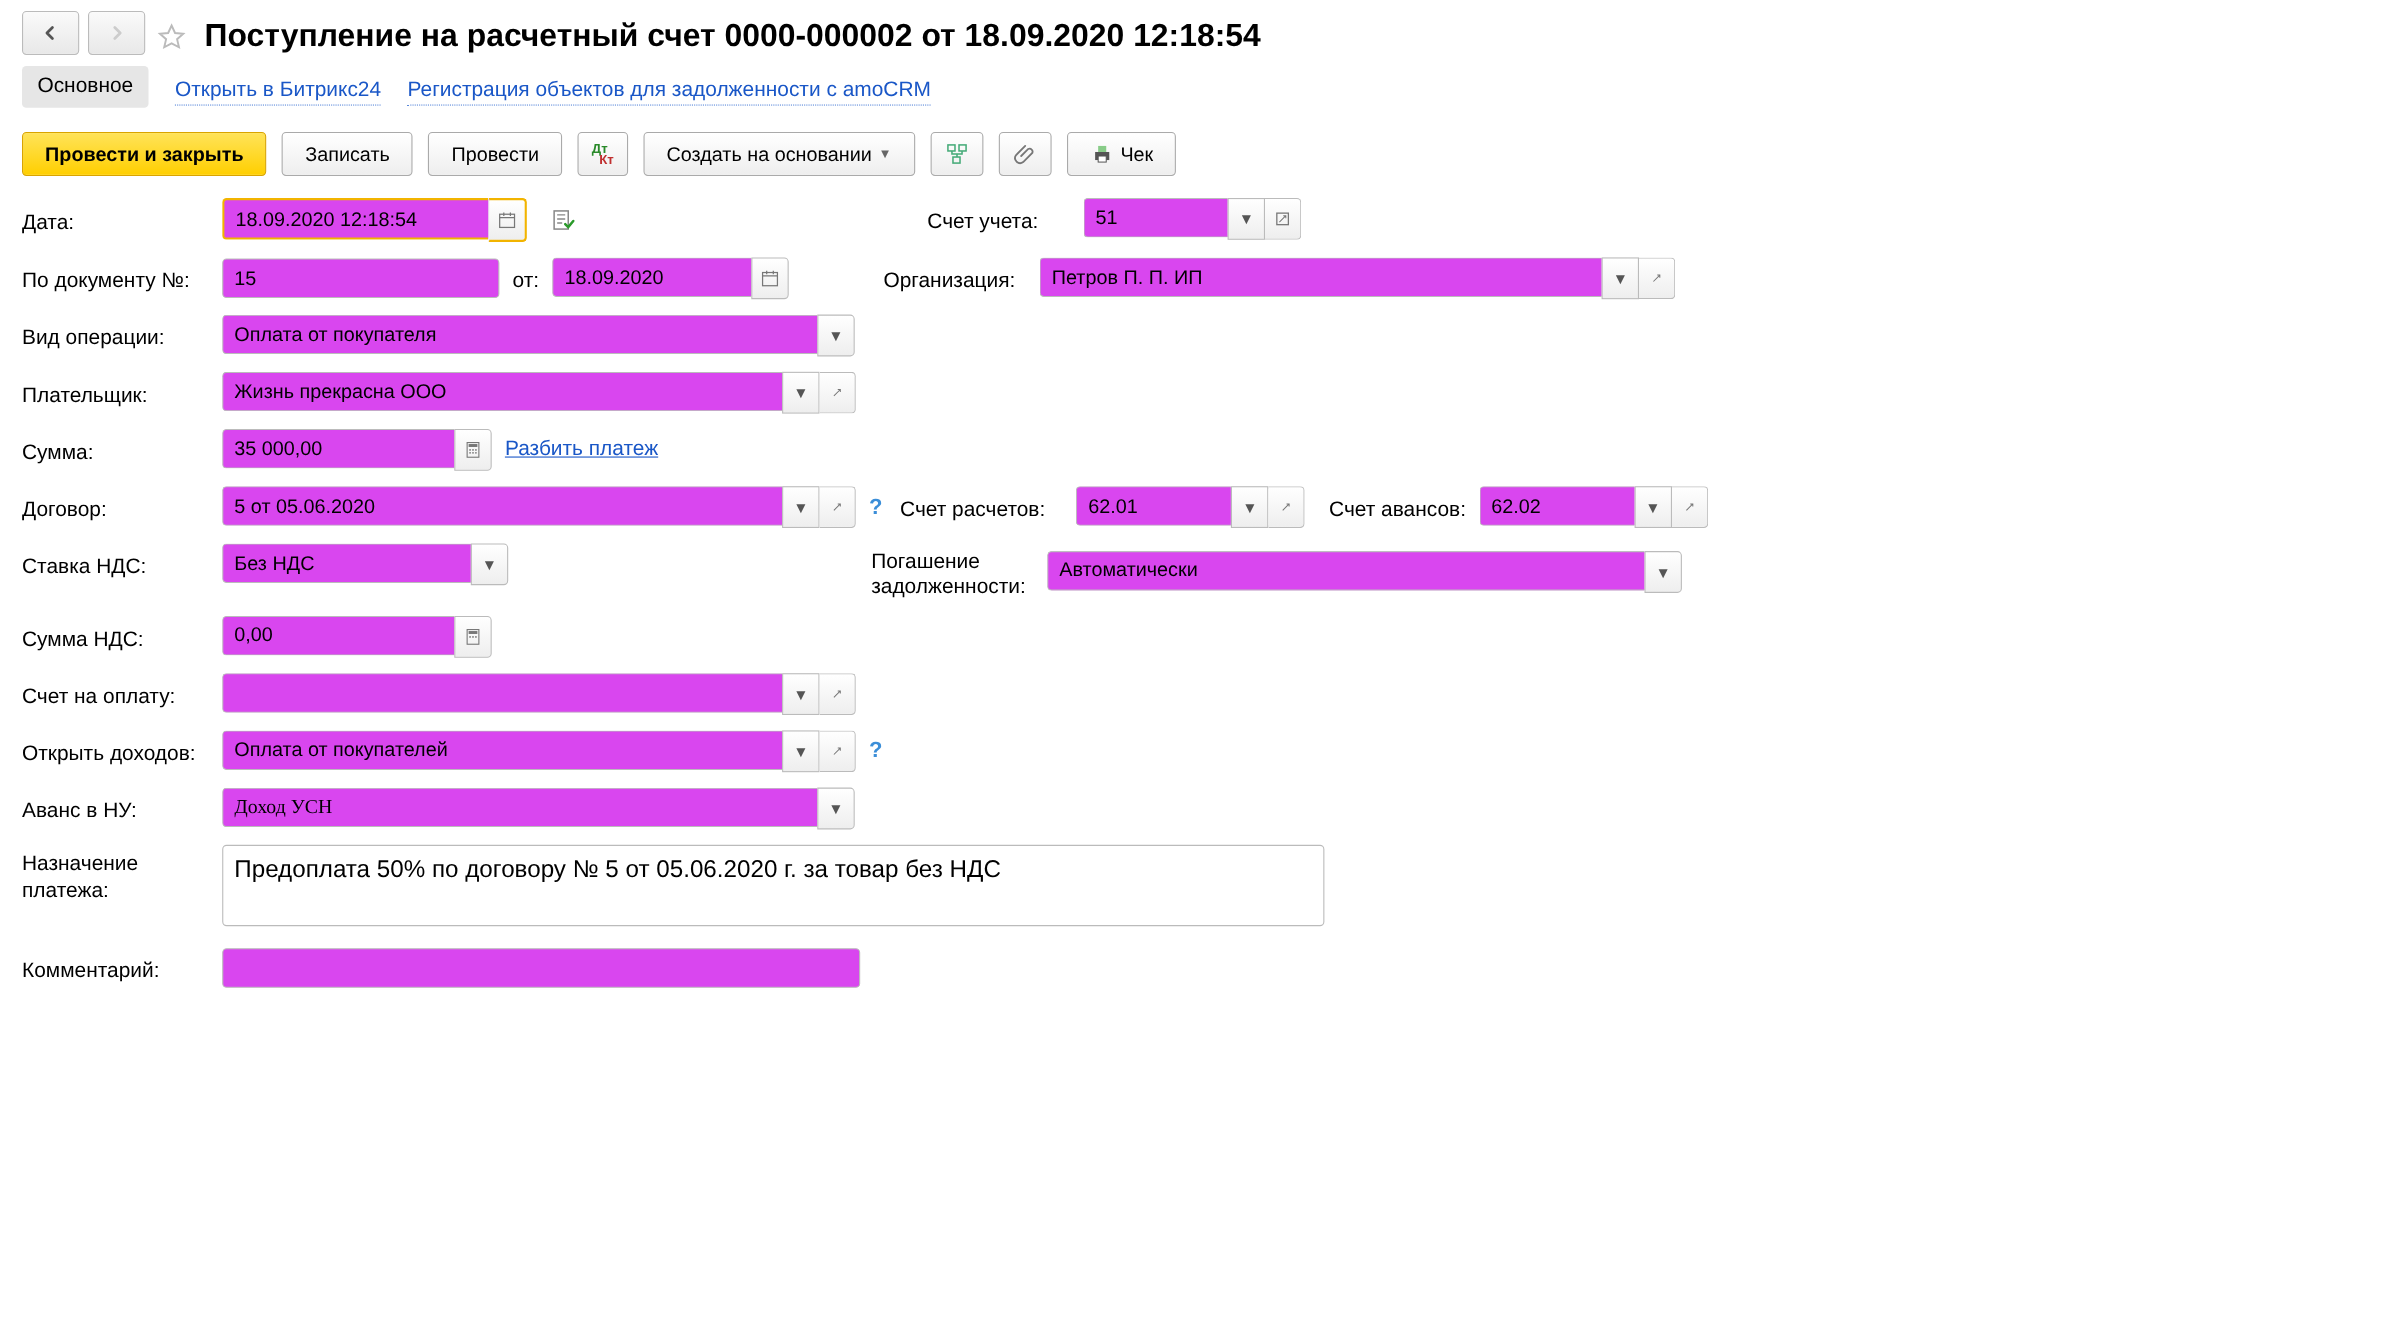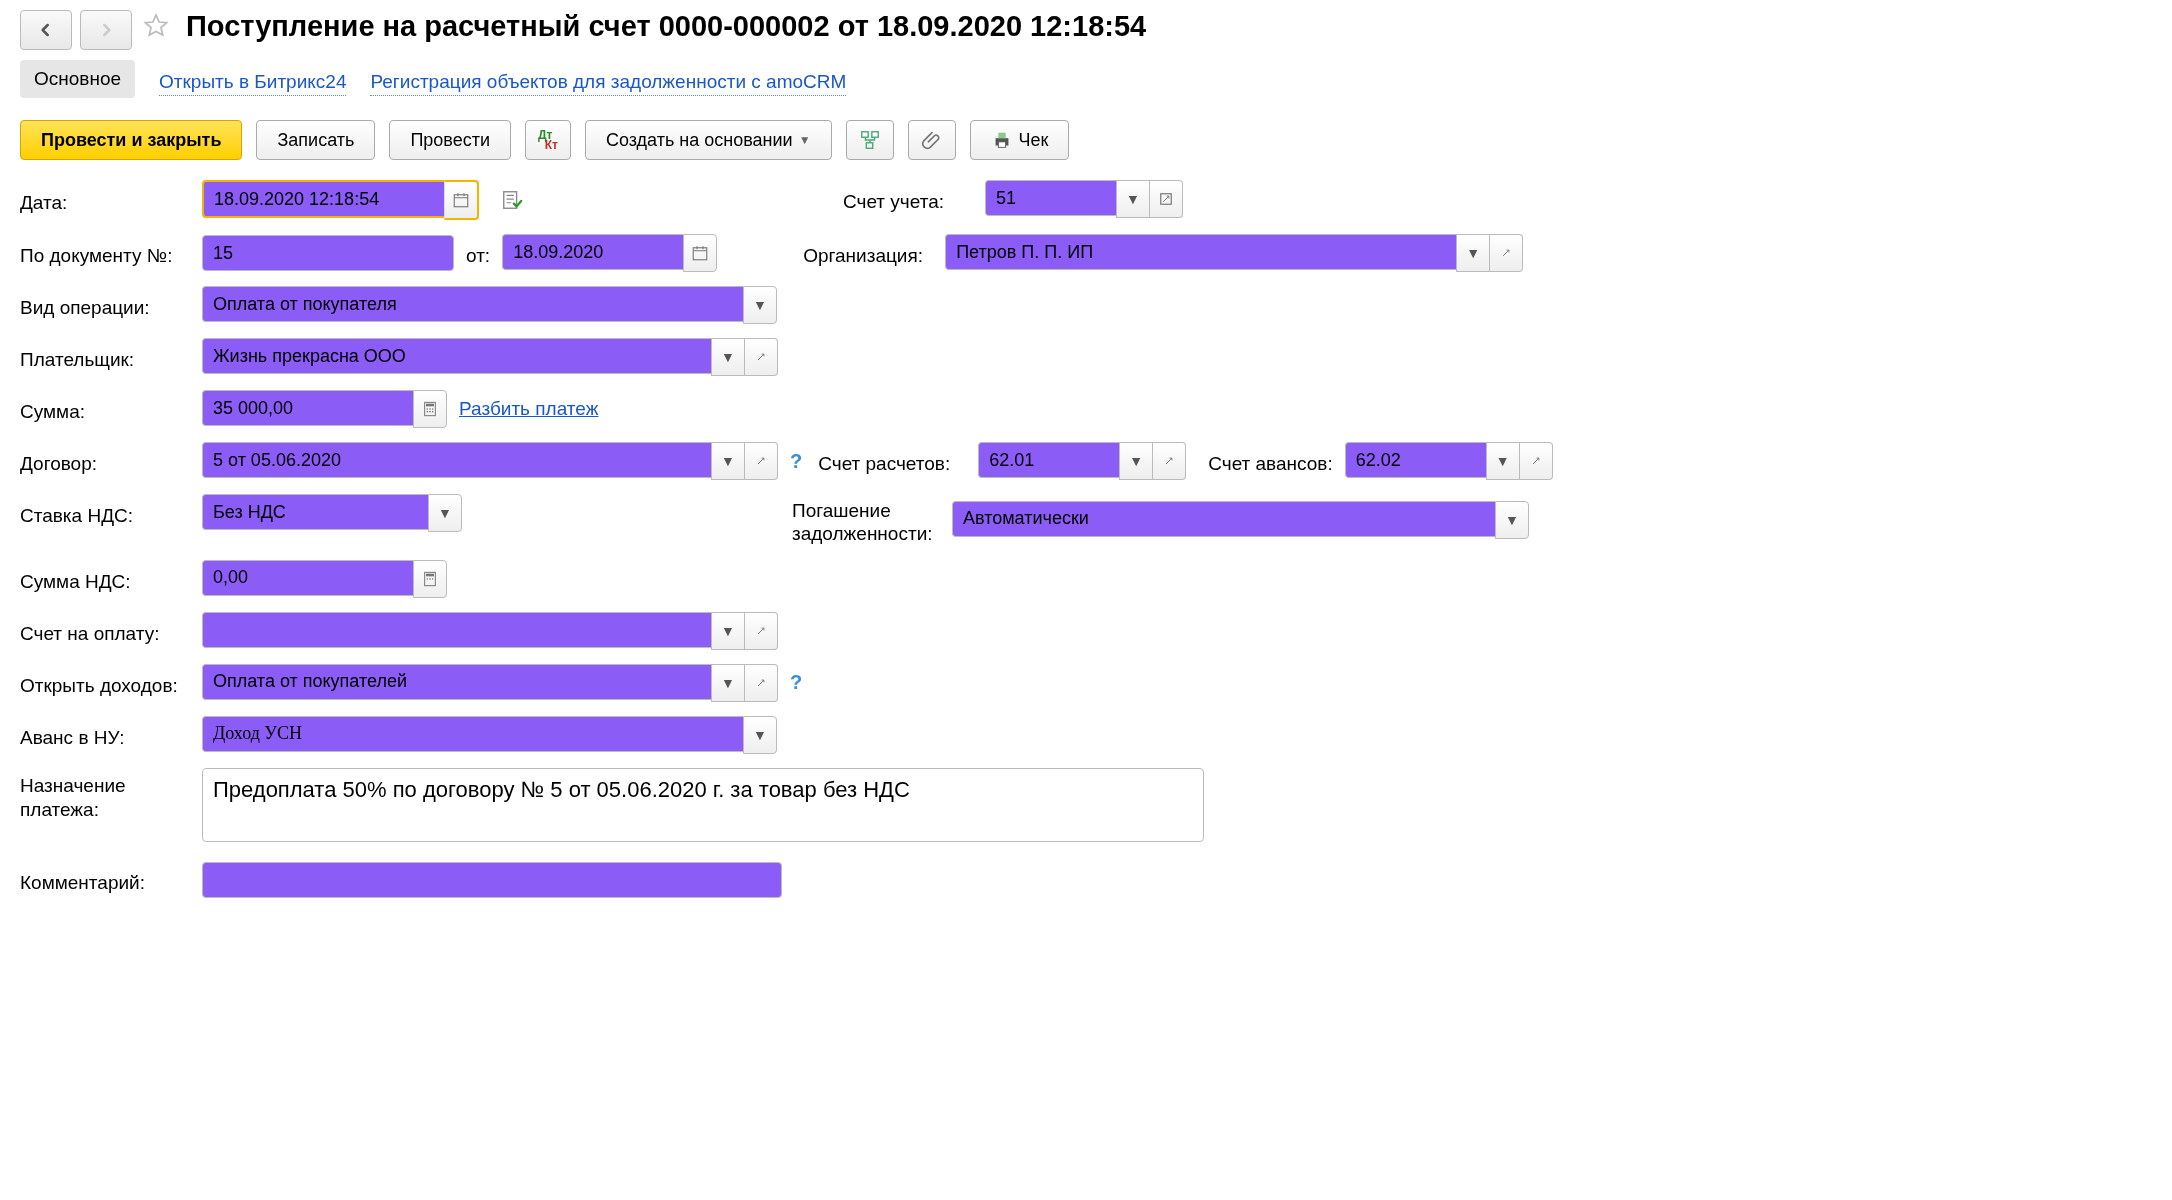--- a/index.html
+++ b/index.html
@@ -1,38 +1,38 @@
 <!DOCTYPE html>
 <html><head>
 <meta charset="utf-8">
 <style>
 html,body{margin:0;padding:0;font-family:Arial,Helvetica,sans-serif;font-size:18px;color:#000;background:#fff}
 .page{width:2172px;box-sizing:border-box;padding:10px 20px}
-.topbar{display:flex;align-items:flex-start;gap:8px;margin-bottom:10px}
+.topbar{display:flex;align-items:flex-end;gap:8px;margin-bottom:10px}
 .navbtn{width:50px;height:38px;border:1px solid #bbb;background:linear-gradient(#fafafa,#e8e8e8);border-radius:4px;display:flex;align-items:center;justify-content:center;cursor:pointer}
 .navbtn svg{width:20px;height:20px;fill:#555}
 .navbtn.disabled svg{fill:#ccc}
 .star{width:32px;height:32px;display:flex;align-items:center;justify-content:center;cursor:pointer}
 .title{font-size:29px;font-weight:600;margin-left:6px}
 .tabbar{display:flex;gap:24px;align-items:center;margin-bottom:22px}
 .tab{padding:8px 14px;font-size:19px;cursor:pointer}
 .tab.active{background:#e6e6e6;border-radius:4px}
 .tab.link{color:#1a57c7;border-bottom:1px dotted #5a88d9;padding-bottom:2px;padding-left:0;padding-right:0}
 .toolbar{display:flex;gap:14px;align-items:center;margin-bottom:20px}
 .btn{height:40px;padding:0 20px;border:1px solid #aaa;background:linear-gradient(#fff,#eee);border-radius:4px;font-size:18px;cursor:pointer;display:flex;align-items:center;gap:6px}
 .btn.primary{background:linear-gradient(#ffe359,#ffcf00);border-color:#d9a400;font-weight:700}
 .btn.icon{padding:0 12px}
 .btn .caret{font-size:12px;color:#666}
 .icon-img{width:22px;height:22px}
 .form{display:flex;flex-direction:column;gap:14px}
 .row{display:flex;align-items:flex-start;gap:30px}
 .col{display:flex;align-items:center;gap:12px}
 .lbl{width:170px;font-size:19px;padding-top:6px}
 .lbl.narrow{width:auto}
-.input{height:34px;border:1px solid #bbb;border-radius:4px;padding:0 10px;font-size:18px;background:#8b5cf6}
+.input{height:34px;border:1px solid #bbb;border-radius:4px;padding:0 10px;font-size:18px;background:#d946ef}
 .input.highlight{border:2px solid #f2b400}
 .combo{display:flex}
 .combo .input{border-top-right-radius:0;border-bottom-right-radius:0;border-right:none}
 .cbtn{width:32px;height:36px;border:1px solid #bbb;background:linear-gradient(#fff,#eee);display:flex;align-items:center;justify-content:center;cursor:pointer;font-size:14px;color:#555}
 .cbtn:last-child{border-top-right-radius:4px;border-bottom-right-radius:4px}
 .cbtn+.cbtn{border-left:none}
 .combo .cbtn:first-of-type{border-left:1px solid #bbb}
 .textarea{border:1px solid #bbb;border-radius:4px;padding:8px 10px;font-size:22px;resize:none;font-family:inherit}
 .link-a{color:#1a57c7;text-decoration:underline;cursor:pointer;font-size:19px}
 .help{color:#3b8ed8;font-size:20px;cursor:pointer;font-weight:700}

